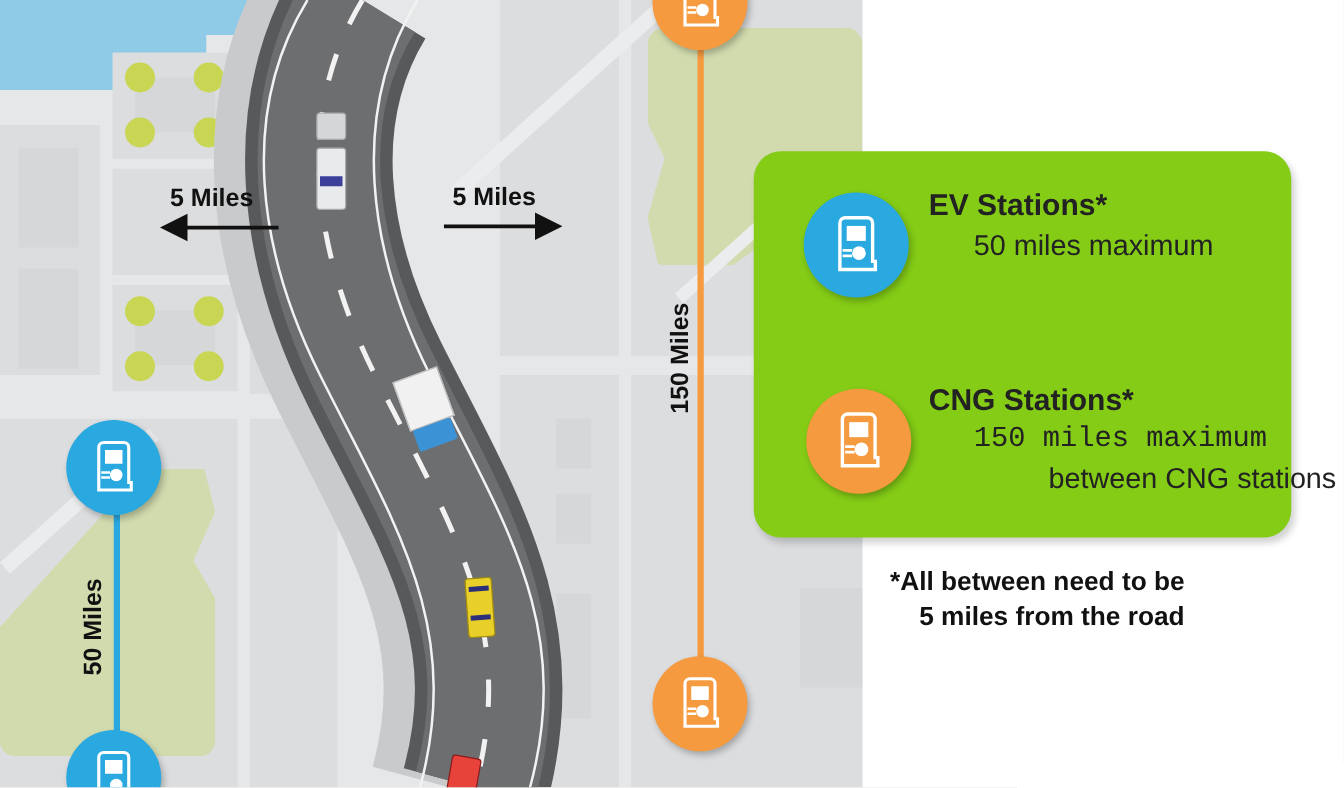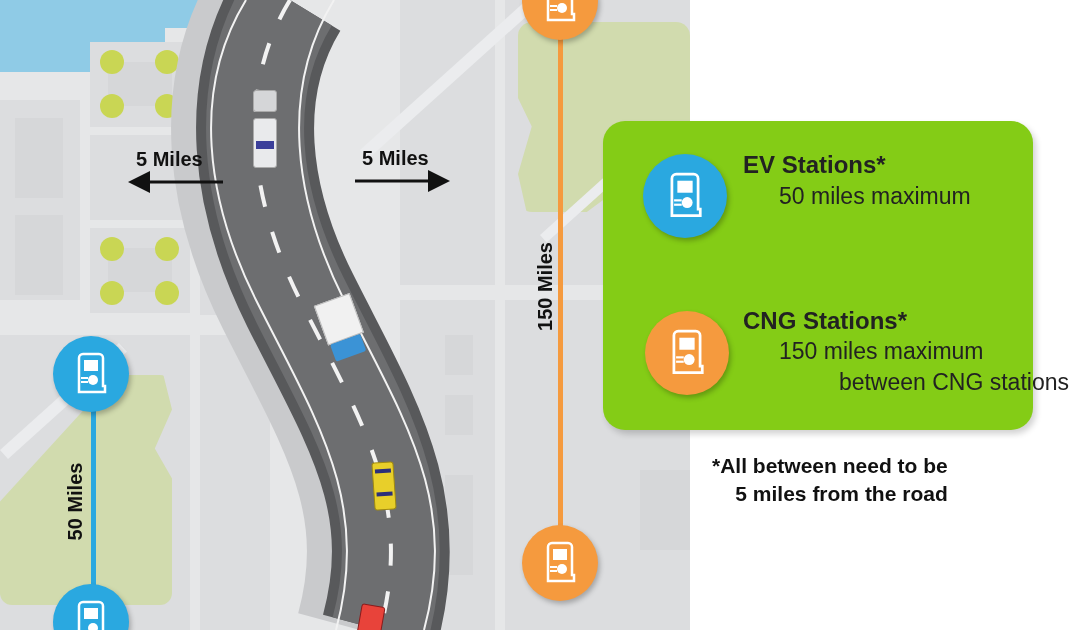--- a/index.html
+++ b/index.html
@@ -163,20 +163,20 @@
   <div class="station cng" style="left:42px;top:190px;">
     <svg viewBox="0 0 40 44">
         <path d="M8,40 V6 a4,4 0 0 1 4,-4 h16 a4,4 0 0 1 4,4 V34 h2 V40 Z" fill="none" stroke="#fff" stroke-width="2.5"></path>
         <rect x="13" y="8" width="14" height="11" fill="#fff"></rect>
         <circle cx="22" cy="28" r="5" fill="#fff"></circle>
         <line x1="10" y1="26" x2="17" y2="26" stroke="#fff" stroke-width="2"></line>
         <line x1="10" y1="30" x2="17" y2="30" stroke="#fff" stroke-width="2"></line>
       </svg>
   </div>
   <div class="leg-title" style="top:186px;">CNG Stations*</div>
-  <div class="leg-desc" style="top:215px;">150 miles maximum</div>
+  <div class="leg-desc" style="top:215px;font-family:Liberation Mono, monospace;">150 miles maximum</div>
   <div class="leg-desc" style="top:246px;text-align:right;">between CNG stations</div>
 </div>
 
 <div class="note">
   <div>*All between need to be</div>
   <div style="padding-left:12px;text-align:right;">5 miles from the road</div>
 </div>
 
 </body></html>

